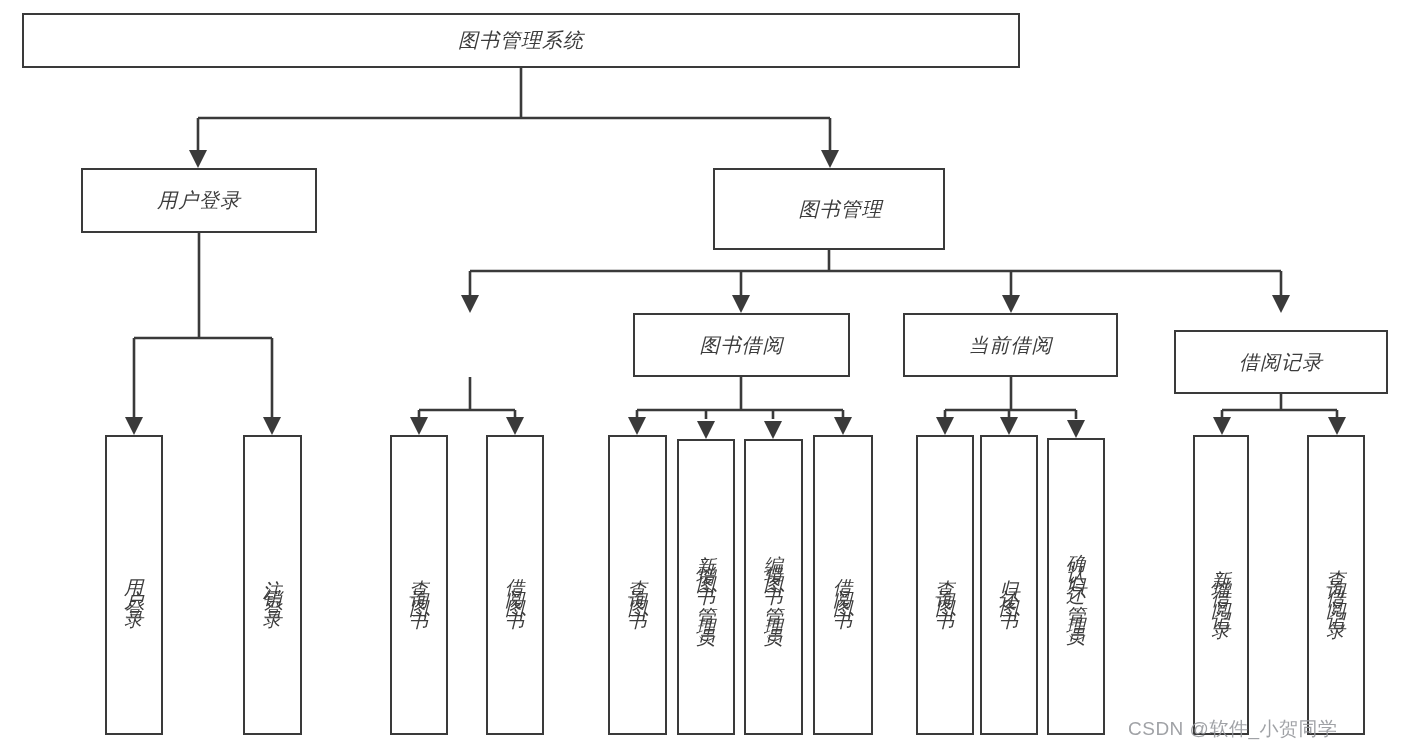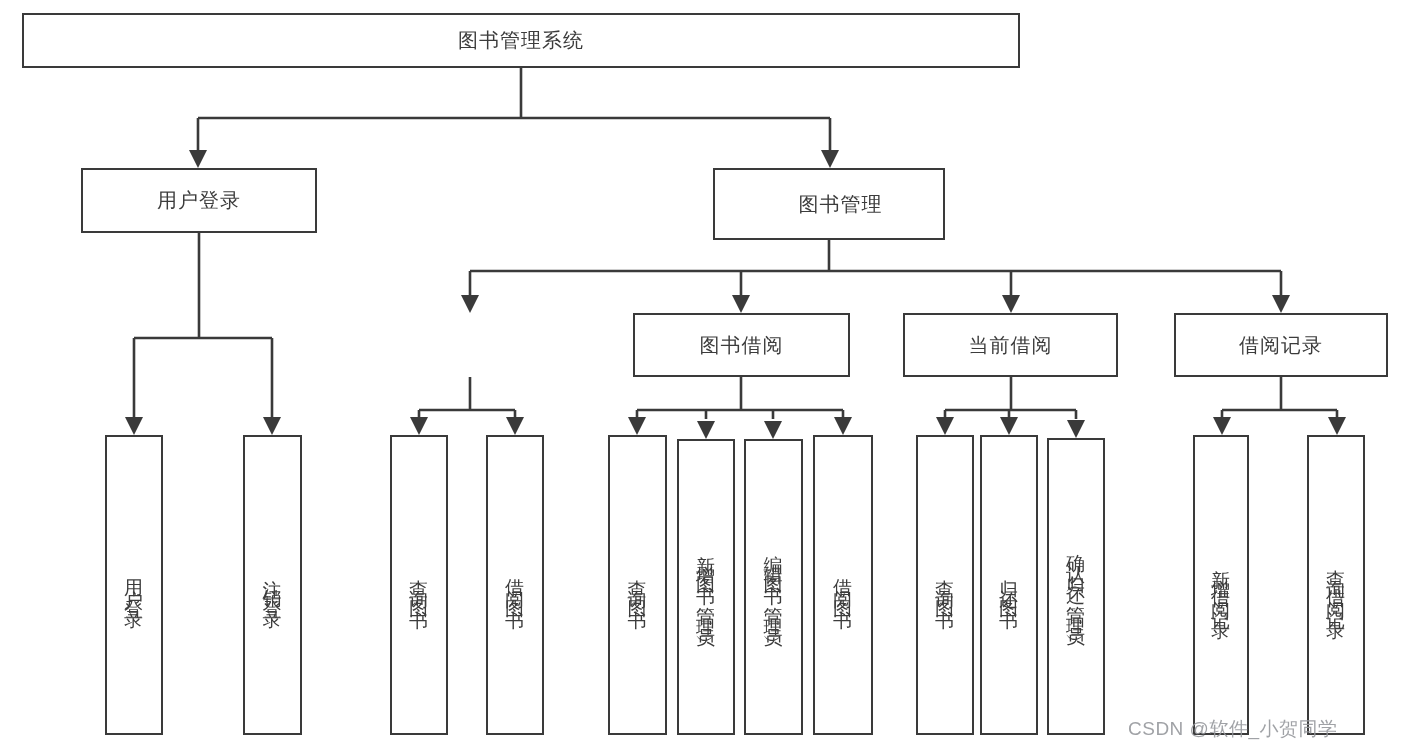--- a/index.html
+++ b/index.html
@@ -11,37 +11,38 @@
   .canvas {
     position: absolute; left: 0; top: 0; width: 1405px; height: 747px;
     background: #ffffff;
   }
   svg.connectors { position: absolute; left: 0; top: 0; z-index: 0; }
   .node {
     position: absolute; background: #ffffff;
     border: 2px solid #3a3a3a; z-index: 1;
     display: flex; align-items: center; justify-content: center;
     color: #3c3c3c;
+    font-style: italic;
   }
   .hnode { font-size: 20px; letter-spacing: 1px; }
   .vnode { font-size: 19px; }
   .vtext {
     writing-mode: vertical-lr; text-orientation: mixed;
     letter-spacing: 0.55em; line-height: 1; white-space: nowrap;
   }
   
   .n-root   { left: 22px;  top: 13px;  width: 998px; height: 55px; }
   
   .n-login  { left: 81px;  top: 168px; width: 236px; height: 65px; }
-  .n-mgmt   { left: 713px; top: 168px; width: 232px; height: 72px; padding-left: 23px; }
+  .n-mgmt   { left: 713px; top: 168px; width: 232px; height: 82px; padding-left: 23px; }
   
   .n-newbook { left: 362px;  top: 313px; width: 216px; height: 64px; }
   .n-borrow  { left: 633px;  top: 313px; width: 217px; height: 64px; }
   .n-current { left: 903px;  top: 313px; width: 215px; height: 64px; }
-  .n-records { left: 1174px; top: 313px; width: 214px; height: 64px; }
+  .n-records { left: 1174px; top: 330px; width: 214px; height: 64px; }
   
   .v { top: 435px; height: 300px; }
   .n-a1 { left: 105px;  width: 58px; }
   .n-a2 { left: 243px;  width: 59px; }
   .n-b1 { left: 390px;  width: 58px; }
   .n-b2 { left: 486px;  width: 58px; }
   .n-c1 { left: 608px;  width: 59px; }
   .n-c2 { left: 677px;  width: 58px; top: 439px; height: 296px; }
   .n-c3 { left: 744px;  width: 59px; top: 439px; height: 296px; }
   .n-c4 { left: 813px;  width: 60px; }

